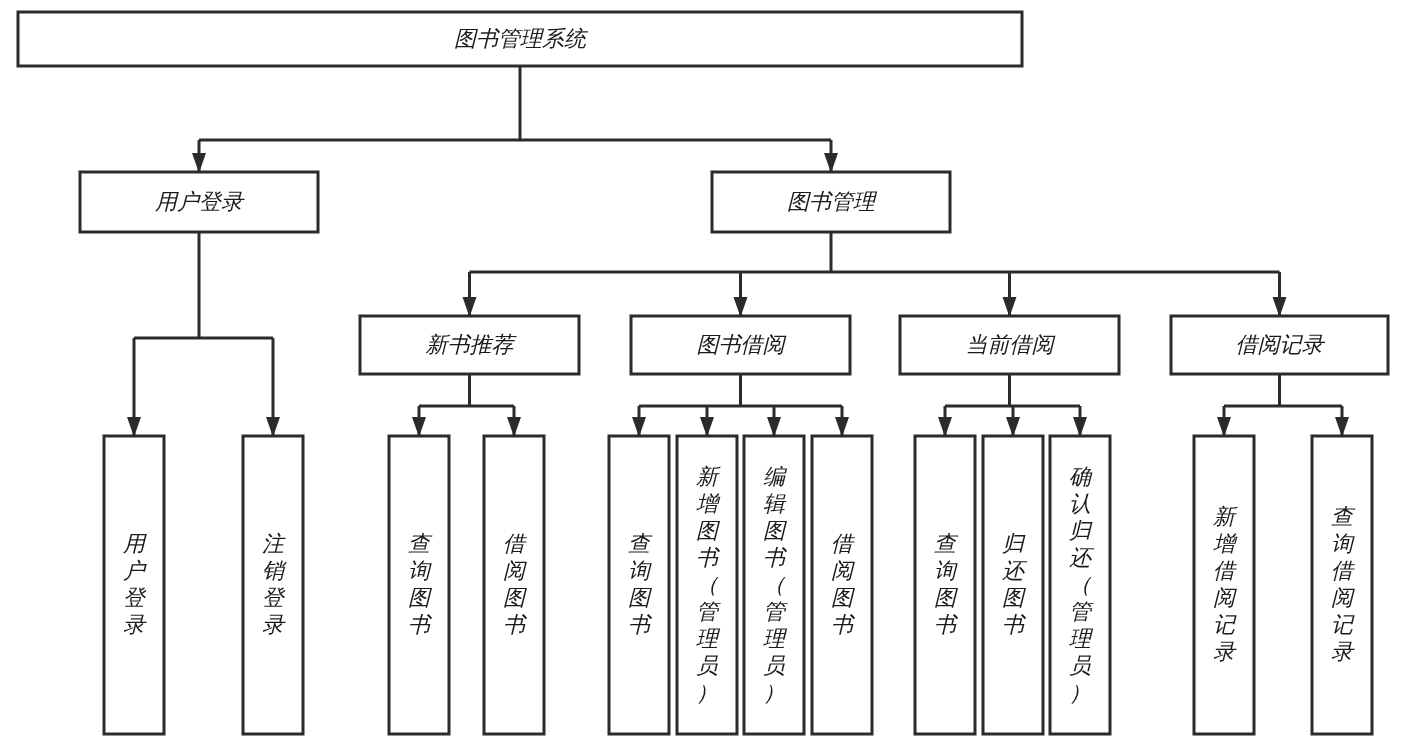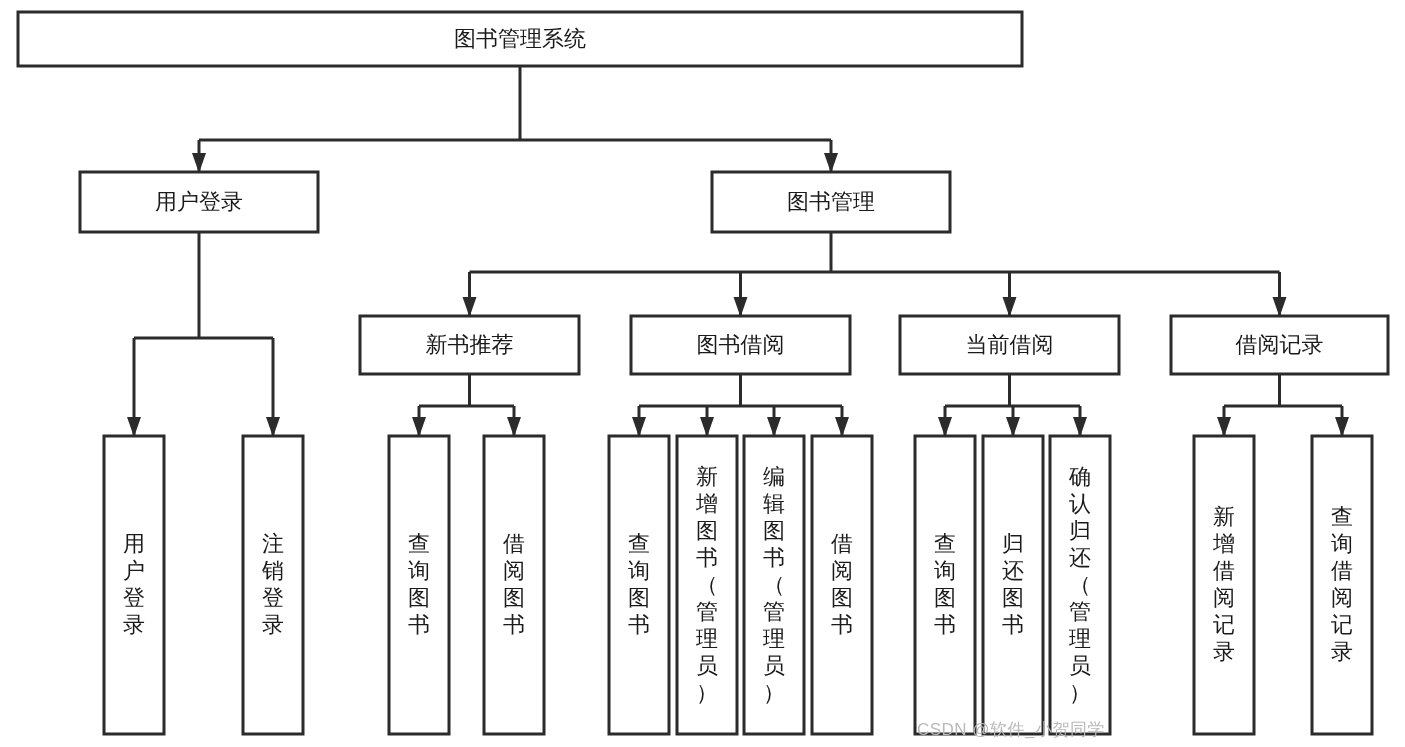--- a/index.html
+++ b/index.html
@@ -11,20 +11,21 @@
     width: 1405px;
     height: 747px;
     font-family: "Liberation Sans", "DejaVu Sans", sans-serif;
     overflow: hidden;
     position: relative;
   }
   #diagram-root {
     position: relative;
     width: 1113px;
     height: 747px;
+    font-style: italic;
   }
   svg#tree-svg {
     position: absolute;
     left: 0;
     top: 0;
     width: 1405px;
     height: 747px;
     display: block;
   }
   .node-rect {
@@ -207,15 +208,14 @@
           <text x="1224" y="524" class="node-label-v"><tspan x="1224" dy="0">新</tspan><tspan x="1224" dy="27">增</tspan><tspan x="1224" dy="27">借</tspan><tspan x="1224" dy="27">阅</tspan><tspan x="1224" dy="27">记</tspan><tspan x="1224" dy="27">录</tspan></text>
         </g>
         <g>
           <rect x="1312" y="436" width="60" height="298" class="node-rect"></rect>
           <text x="1342" y="524" class="node-label-v"><tspan x="1342" dy="0">查</tspan><tspan x="1342" dy="27">询</tspan><tspan x="1342" dy="27">借</tspan><tspan x="1342" dy="27">阅</tspan><tspan x="1342" dy="27">记</tspan><tspan x="1342" dy="27">录</tspan></text>
         </g>
       </g>
 
   </svg>
 
-  <div class="watermark">CSDN @软件_小贺同学</div>
 
 </div>
 
 </body></html>

